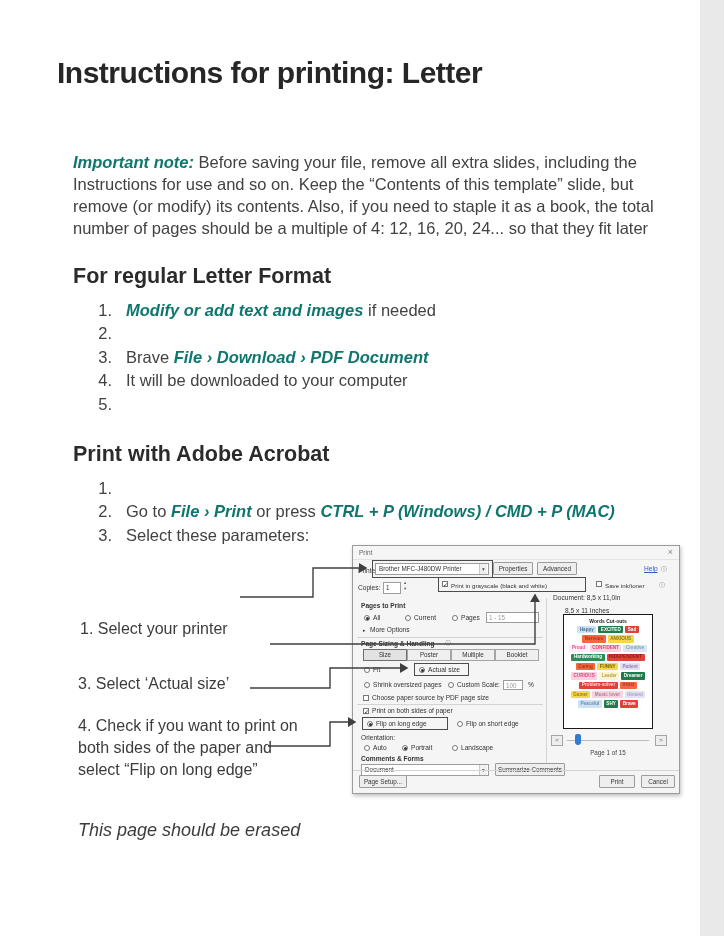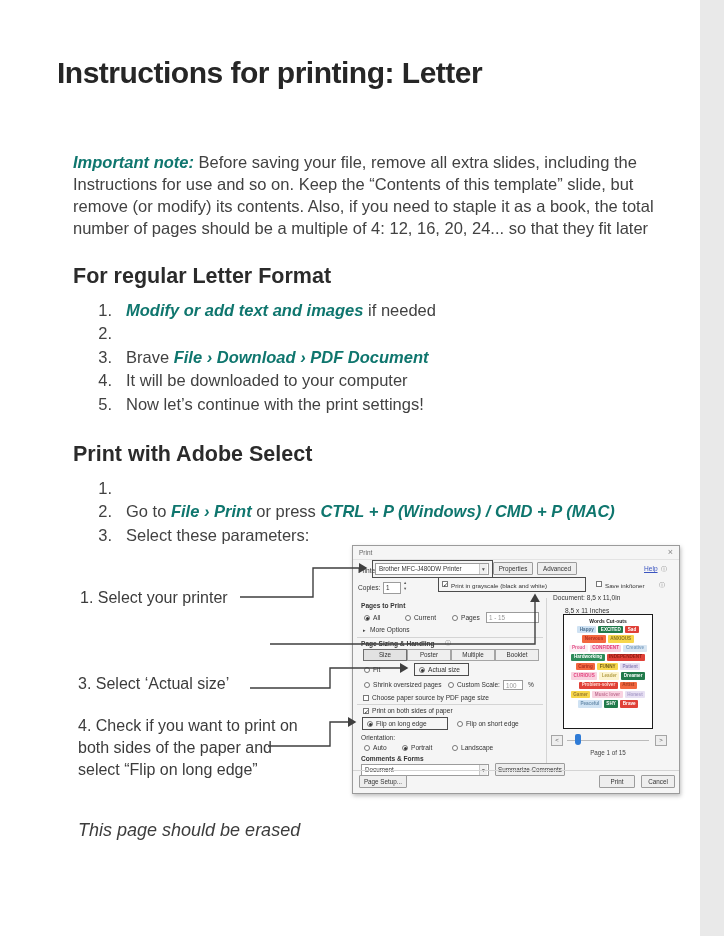--- a/index.html
+++ b/index.html
@@ -8,21 +8,21 @@
   .h1{position:absolute;left:57px;top:56px;font-size:30px;font-weight:800;color:#262626;letter-spacing:-0.5px;}
   .note{position:absolute;left:73px;top:151px;width:588px;font-size:16.5px;line-height:22px;color:#424242;}
   .b{font-weight:bold;color:#0f766e;font-style:italic;}
   .h2{position:absolute;left:73px;font-size:21.5px;font-weight:800;color:#2b2b2b;}
   .h2.s1{top:264px;} .h2.s2{top:442px;}
   ol.steps{position:absolute;left:90px;margin:0;padding:0;list-style:none;font-size:16.5px;color:#424242;}
   ol.steps.l1{top:299px;} ol.steps.l2{top:477px;}
   ol.steps li{display:flex;line-height:23.4px;}
   ol.steps .num{width:22px;text-align:right;margin-right:14px;flex:none;}
   .annot{position:absolute;font-size:16px;line-height:22px;color:#3c3c3c;}
-  .a1{left:80px;top:587px;width:200px;}
+  .a1{left:80px;top:618px;width:200px;}
   .a2{left:78px;top:625px;width:186px;}
   .a3{left:78px;top:673px;width:200px;}
   .a4{left:78px;top:715px;width:240px;}
   .footer-note{position:absolute;left:78px;top:820px;font-size:18px;font-style:italic;color:#3c3c3c;}
 
   
   .dlg{position:absolute;left:352px;top:545px;width:326px;height:247px;background:#f5f5f5;
        border:1px solid #9b9b9b;box-shadow:1px 2px 4px rgba(0,0,0,.25);font-size:7px;color:#333;}
   .dlg *{box-sizing:border-box;}
   .titlebar{position:absolute;left:0;top:0;right:0;height:14px;border-bottom:1px solid #e3e3e3;}
@@ -80,25 +80,24 @@
     <li>
         <span class="num">3.</span>
         <span><span>Brave </span><span class="b">File › Download › PDF Document</span></span>
       </li>
     <li>
         <span class="num">4.</span>
         <span><span>It will be downloaded to your computer</span></span>
       </li>
     <li>
         <span class="num">5.</span>
-        <span><span>Now let’s continue with the print settings!</span></span>
       </li>
   </ol>
 
-  <div class="h2 s2">Print with Adobe Select</div>
+  <div class="h2 s2">Print with Adobe Acrobat</div>
   <ol class="steps l2">
     <li>
         <span class="num">1.</span>
       </li>
     <li>
         <span class="num">2.</span>
         <span><span>Go to </span><span class="b">File › Print</span><span> or press </span><span class="b">CTRL + P (Windows) / CMD + P (MAC)</span></span>
       </li>
     <li>
         <span class="num">3.</span>

